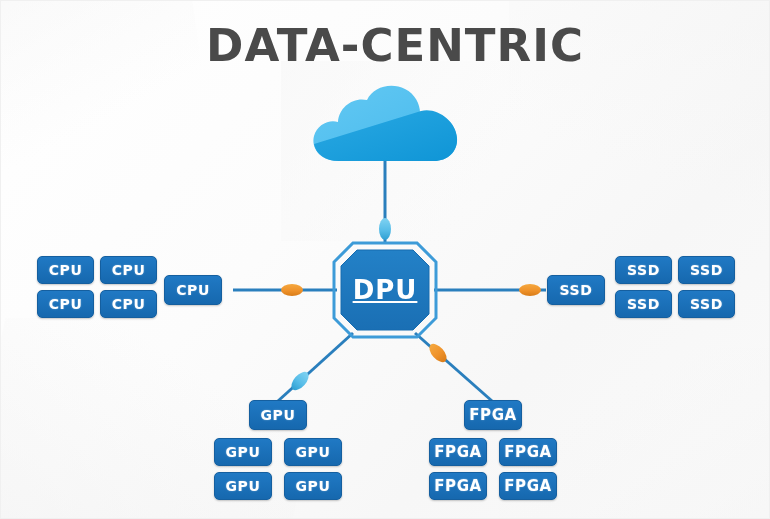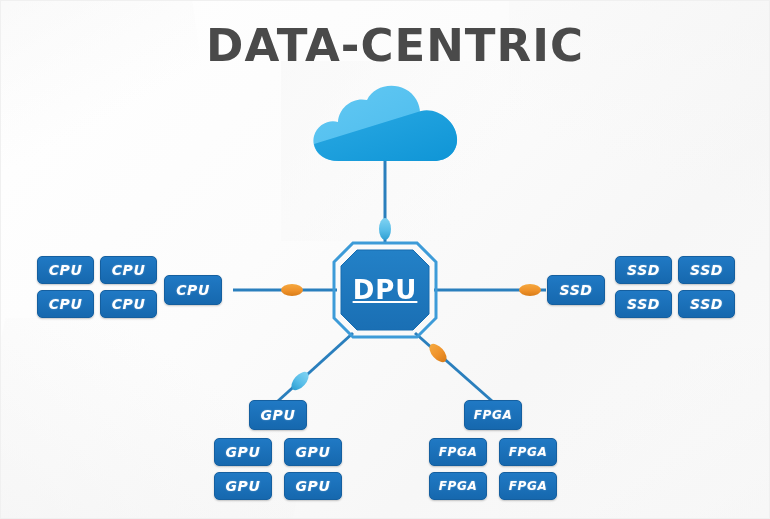--- a/index.html
+++ b/index.html
@@ -77,23 +77,22 @@
     border: 1px solid #155f9f;
     border-radius: 5px;
     box-shadow: 0 1px 2px rgba(0,0,0,0.22);
     color: #ffffff;
     font-size: 14px;
     font-weight: bold;
     letter-spacing: 0.6px;
     font-family: "DejaVu Sans", sans-serif;
     text-shadow: 0 0 2px rgba(255,255,255,0.35);
     box-sizing: border-box;
-    font-style: italic;
-  }
-  .box.small { font-size: 12px; }
+  }
+  .box.small { font-size: 15px; }
 
   
   .dpu-wrap {
     position: absolute;
     left: 331px;
     top: 239px;
     width: 106px;
     height: 100px;
   }
   .dpu-label {

